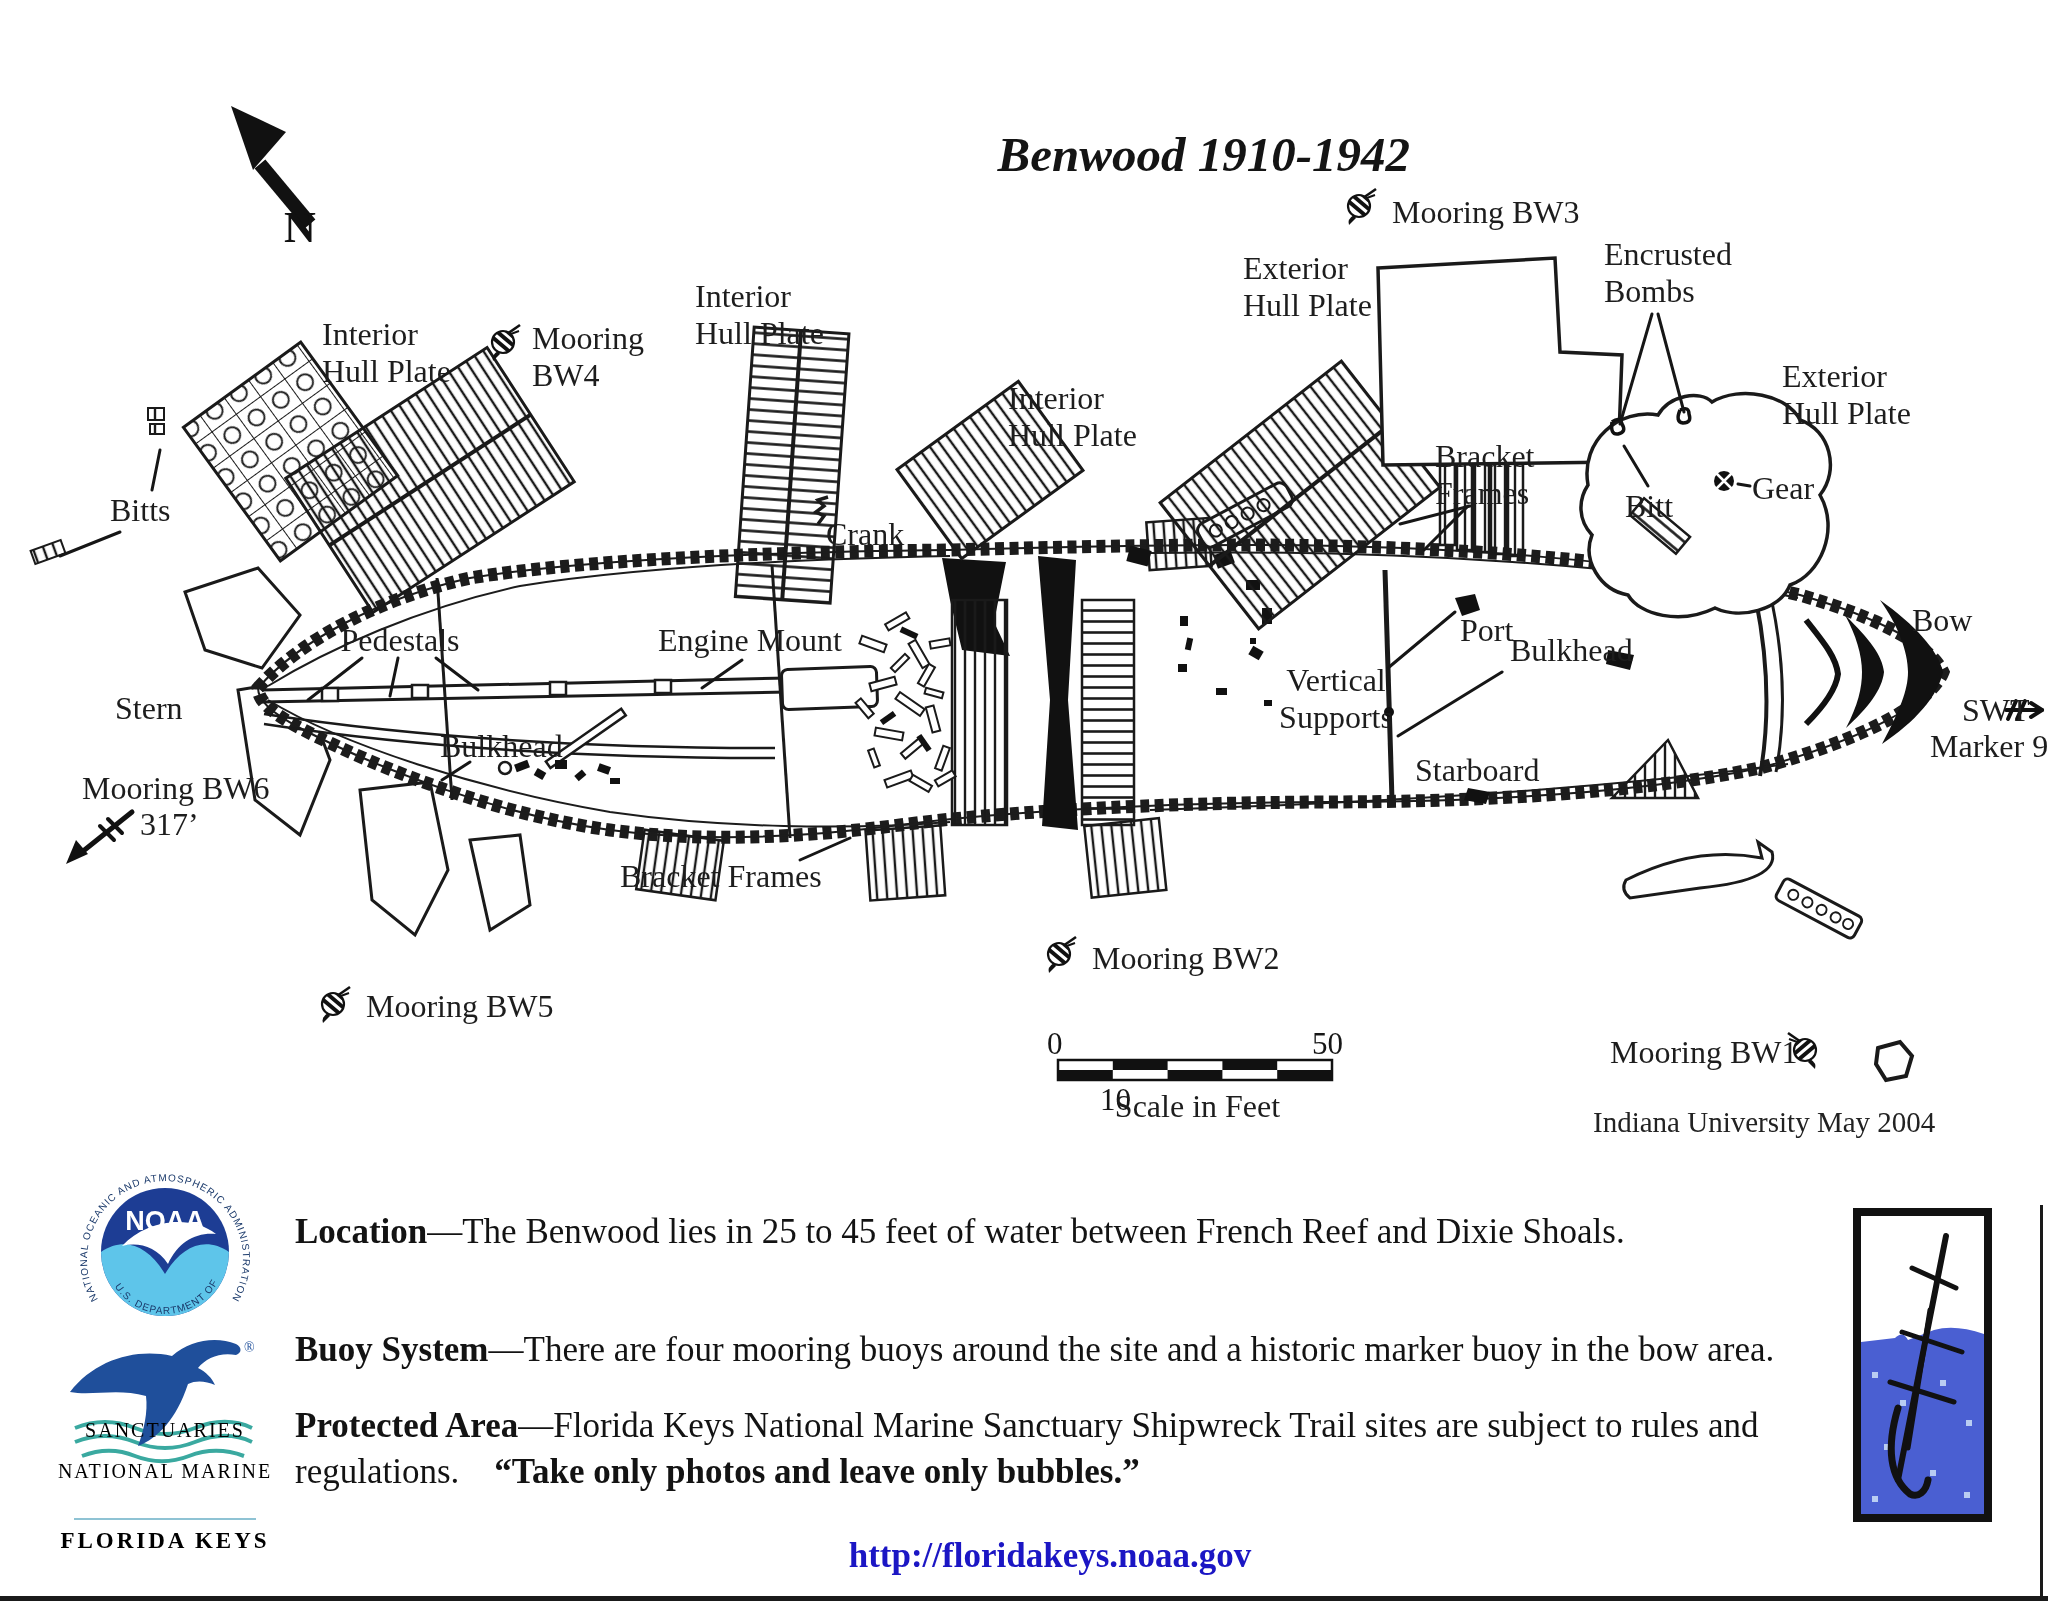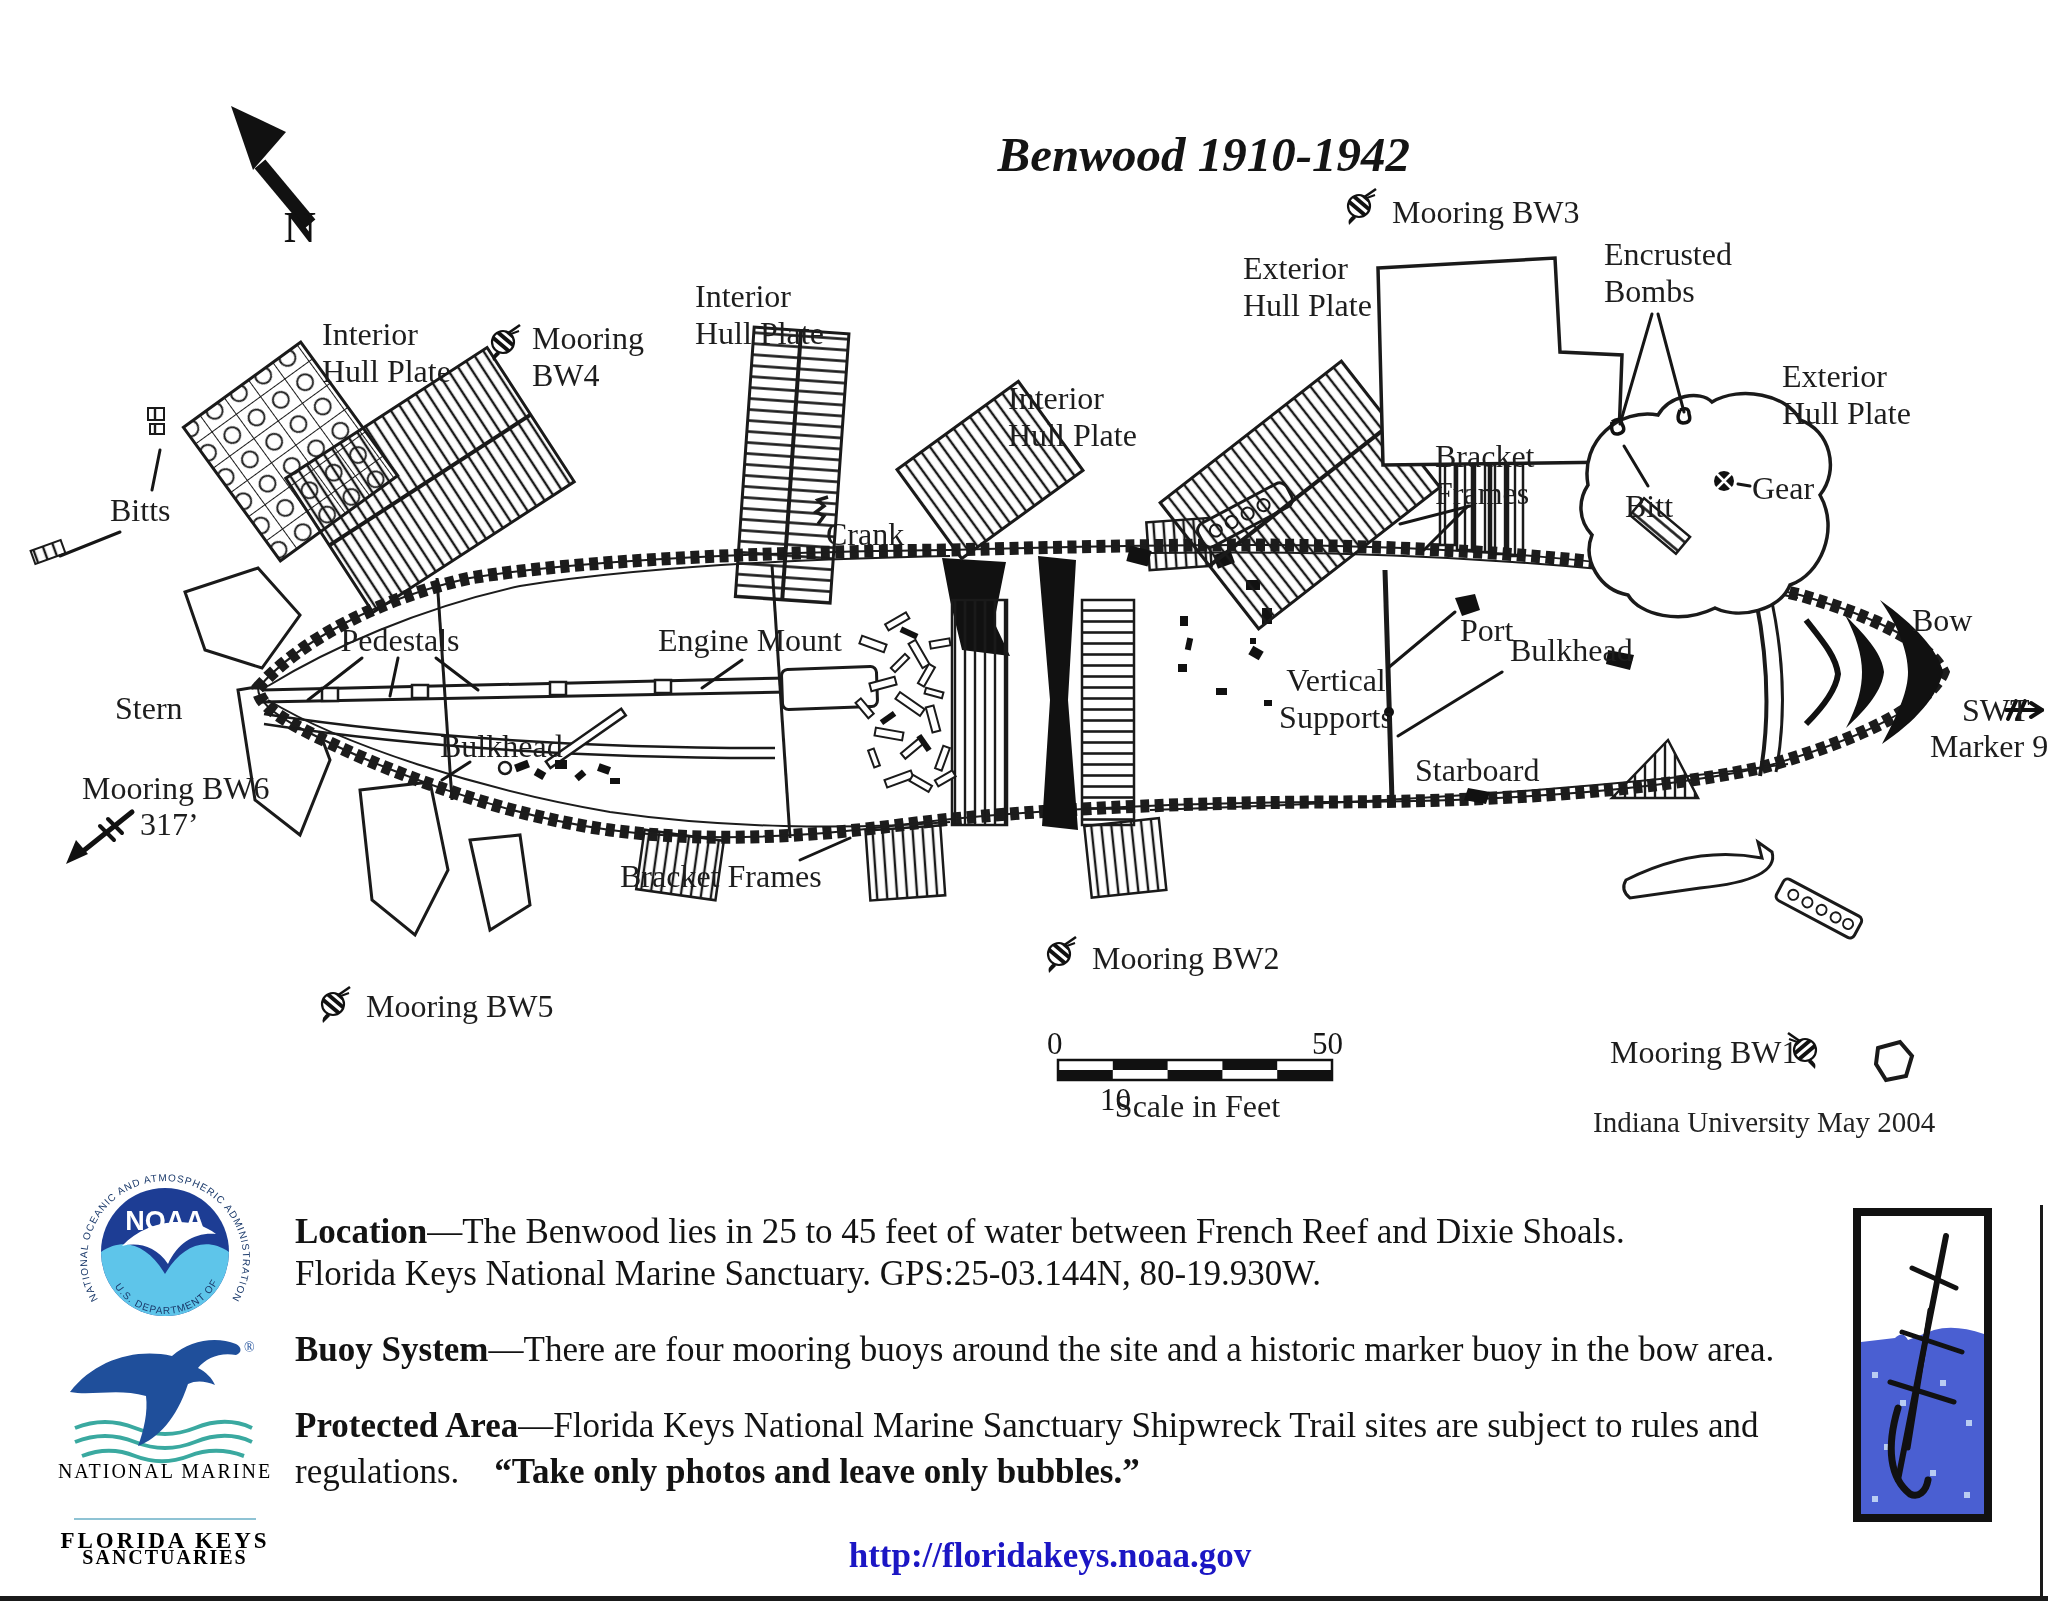--- a/index.html
+++ b/index.html
@@ -14,21 +14,21 @@
   .nmark{position:absolute;left:284px;top:202px;font-size:44px;font-weight:600;color:#111;}
   .tick{position:absolute;font-size:31px;color:#161616;}
   .credit{position:absolute;left:1593px;top:1106px;font-size:29px;color:#222;}
   .para{position:absolute;left:295px;font-size:35px;color:#131313;white-space:nowrap;}
   .para b{font-weight:bold;}
   .url{position:absolute;left:600px;top:1536px;width:900px;text-align:center;
        font-size:35px;font-weight:bold;color:#1b16c4;text-decoration:none;}
   .nmstxt{position:absolute;left:38px;width:254px;text-align:center;color:#000000;
           font-family:"Liberation Serif",serif;}
   .nms1{top:1460px;font-size:20px;letter-spacing:2px;}
-  .nms2{top:1546px;font-size:20px;letter-spacing:2px;font-weight:bold;}
+  .nms2{top:1419px;font-size:20px;letter-spacing:2px;}
   .nms3{top:1528px;font-size:23px;letter-spacing:3px;font-weight:600;}
   .nmsdiv{position:absolute;left:74px;top:1518px;width:182px;height:2px;background:#8fc3d4;}
   .botline{position:absolute;left:0;top:1596px;width:2048px;height:5px;background:#1a1a1a;}
   .rightline{position:absolute;left:2040px;top:1205px;width:3px;height:396px;background:#1a1a1a;}
 </style>
 </head>
 <body>
 
 <div class="page">
 
@@ -447,21 +447,20 @@
   <div class="credit">Indiana University May 2004</div>
 
   <div class="nmstxt nms1">NATIONAL MARINE</div>
   <div class="nmstxt nms2">SANCTUARIES</div>
   <div class="nmsdiv"></div>
   <div class="nmstxt nms3">FLORIDA KEYS</div>
 
   <div class="para" style="top:1212px;">
     <b>Location</b><span>—The Benwood lies in 25 to 45 feet of water between French Reef and Dixie Shoals.</span>
   </div>
-  <div class="para" style="top:1254px;">Florida Keys National Marine Sanctuary.  GPS:25-03.144N, 80-19.930W.</div>
   <div class="para" style="top:1406px;">
     <b>Protected Area</b><span>—Florida Keys National Marine Sanctuary Shipwreck Trail sites are subject to rules and</span>
   </div>
   <div class="para" style="top:1330px;">
     <b>Buoy System</b><span>—There are four mooring buoys around the site and a historic marker buoy in the bow area.</span>
   </div>
   <div class="para" style="top:1452px;">
     <span>regulations.  </span><b>“Take only photos and leave only bubbles.”</b>
   </div>
 

